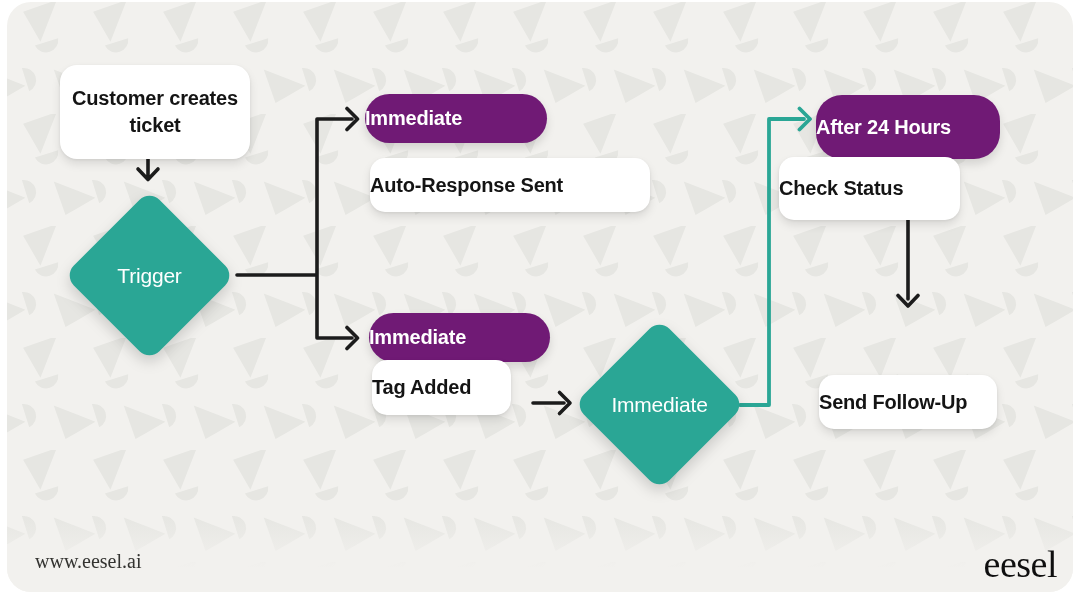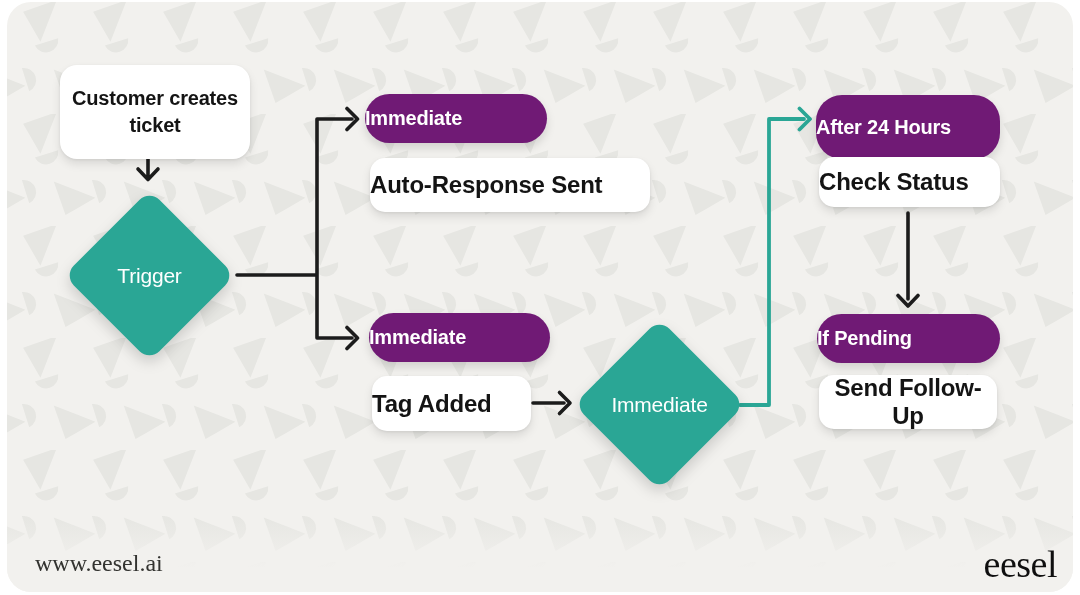--- a/index.html
+++ b/index.html
@@ -28,21 +28,21 @@
     display:flex;align-items:center;
     text-align:center;
     letter-spacing:-0.2px;
   }
   .wbox{
     background:#ffffff;
     border-radius:15px;
     box-shadow:0 5px 10px rgba(0,0,0,0.10), 0 1px 3px rgba(0,0,0,0.07);
     color:#141414;
     font-weight:700;
-    font-size:24px;
+    font-size:20px;
   }
   .startbox{border-radius:17px;font-size:20px;line-height:1.35;padding:4px 10px;}
   .pill{
     background:#701a75;
     border-radius:26px;
     box-shadow:0 5px 10px rgba(0,0,0,0.13);
     color:#ffffff;
     font-weight:700;
     font-size:20px;
   }
@@ -57,21 +57,21 @@
     transform:rotate(45deg);
   }
   .dlabel{
     position:absolute;inset:0;z-index:4;
     display:flex;align-items:center;justify-content:center;
     color:#ffffff;font-weight:400;font-size:21px;letter-spacing:-0.2px;
   }
   .footer-url{
     position:absolute;left:28px;top:548px;z-index:5;
     font-family:"Liberation Serif", serif;
-    font-size:24px;color:#333330;
+    font-size:20px;color:#333330;
   }
   .footer-logo{
     position:absolute;right:16px;top:540px;z-index:5;
     font-family:Liberation Serif, serif;
     font-size:38px;color:#0f0f0f;letter-spacing:-0.5px;
   }
 </style>
 </head>
 <body>
 
@@ -125,40 +125,37 @@
   </div>
 
   <div class="node wbox" style="left:363px;top:156px;width:280px;height:54px">
     <span>Auto-Response Sent</span>
   </div>
 
   <div class="node pill" style="left:362px;top:311px;width:181px;height:49px">
     <span>Immediate</span>
   </div>
 
-  <div class="node wbox" style="left:365px;top:374px;width:159px;height:55px">
+  <div class="node wbox" style="left:365px;top:358px;width:139px;height:55px">
     <span>Tag Added</span>
   </div>
 
   <div class="diamond-wrap" style="left:592px;top:342px">
     <div class="diamond"></div>
     <span class="dlabel">Immediate</span>
   </div>
 
   <div class="node pill" style="left:809px;top:93px;width:184px;height:64px">
     <span>After 24 Hours</span>
   </div>
 
-  <div class="node wbox" style="left:812px;top:155px;width:181px;height:50px">
+  <div class="node wbox" style="left:772px;top:155px;width:181px;height:63px">
     <span>Check Status</span>
   </div>
 
-  <div class="node pill" style="left:810px;top:312px;width:183px;height:49px">
-    <span>If Pending</span>
-  </div>
 
   <div class="node wbox" style="left:812px;top:373px;width:178px;height:54px">
     <span>Send Follow-Up</span>
   </div>
 
   <span class="footer-url">www.eesel.ai</span>
   <span class="footer-logo">eesel</span>
 
 </div>
 

